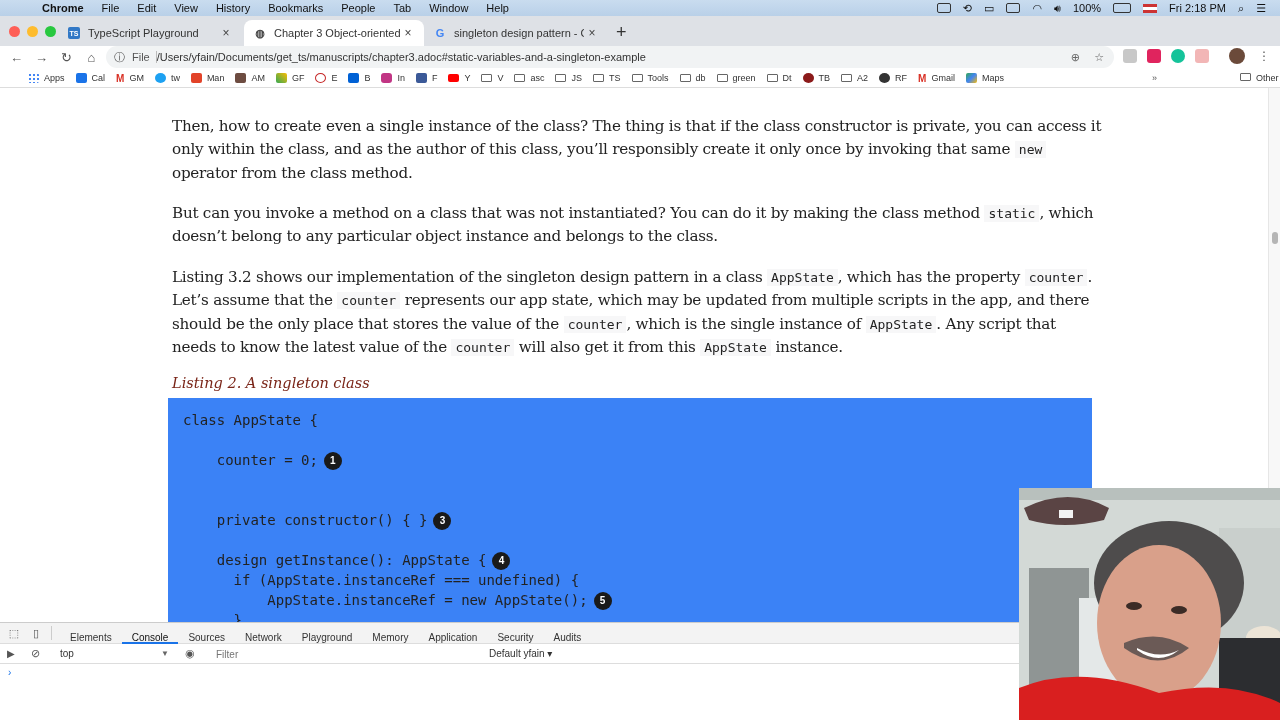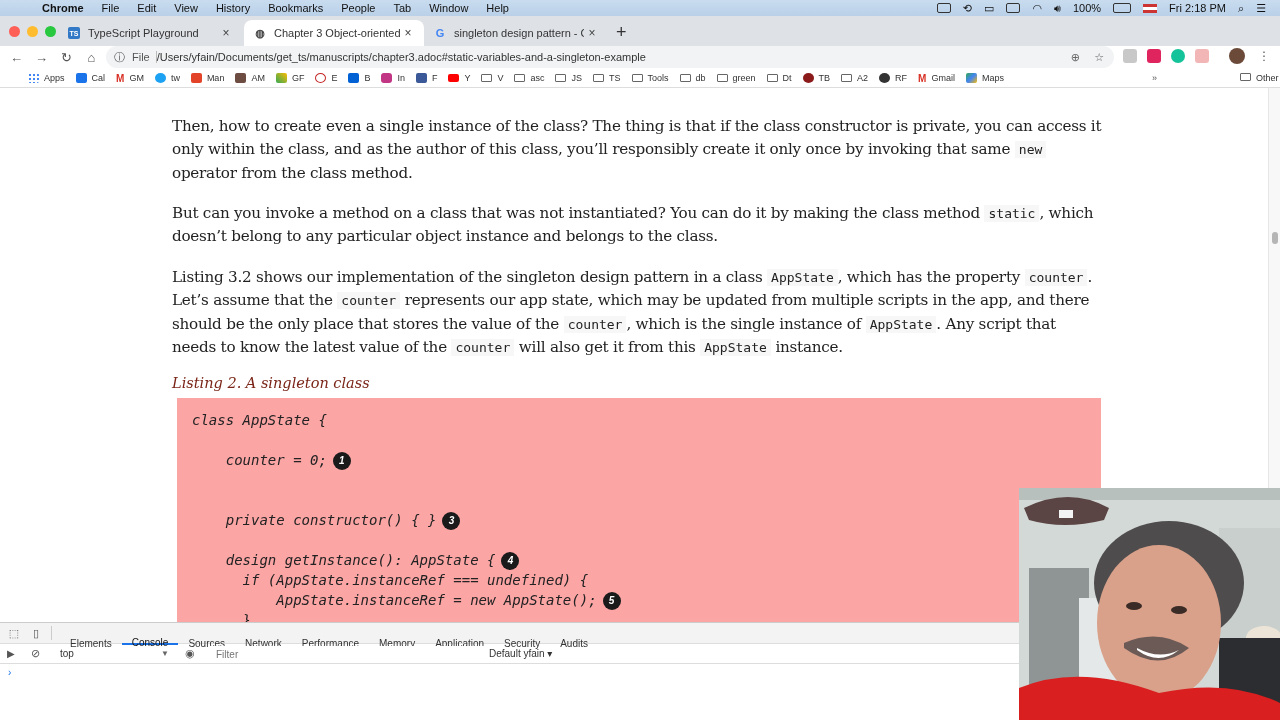--- a/index.html
+++ b/index.html
@@ -43,30 +43,30 @@
   .bm-more { position: absolute; left: 1152px; font-size: 9px; color: #555; }
   .bm-other { position: absolute; left: 1240px; display: flex; align-items: flex-start; }
 
   
   .page { position: absolute; top: 88px; left: 0; width: 1268px; height: 534px; background: #fff; overflow: hidden; }
   .scrollbar { position: absolute; top: 88px; right: 0; width: 12px; height: 534px; background: #f8f8f8; border-left: 1px solid #e6e6e6; }
   .scrollbar .thumb { position: absolute; top: 144px; left: 3px; width: 6px; height: 12px; background: #b5b5b5; border-radius: 3px; }
   .para { position: absolute; left: 172px; width: 930px; font-family: "DejaVu Serif", "Liberation Serif", serif; font-size: 15.2px; line-height: 23.3px; color: #222; letter-spacing: -0.25px; }
   code.ic { font-family: "DejaVu Sans Mono", "Liberation Mono", monospace; font-size: 13px; background: #f7f7f8; padding: 1px 4px; color: #222; letter-spacing: 0; }
   .listing-title { position: absolute; left: 172px; top: 287px; font-family: "DejaVu Serif", "Liberation Serif", serif; font-style: italic; font-size: 14.5px; color: #7a2518; }
-  .codeblock { position: absolute; left: 177px; top: 310px; width: 924px; height: 240px; background: #fca5a5; font-style: italic; }
+  .codeblock { position: absolute; left: 168px; top: 310px; width: 924px; height: 240px; background: #3b82f6; }
   .codeline { position: absolute; left: 15px; font-family: "DejaVu Sans Mono", "Liberation Mono", monospace; font-size: 14px; color: #222; white-space: pre; }
   .callout { display: inline-block; width: 18px; height: 18px; border-radius: 50%; background: #1a1a1a; color: #fff; font-family: "Liberation Sans", sans-serif; font-size: 10px; font-weight: bold; text-align: center; line-height: 18px; vertical-align: middle; margin-left: 6px; }
 
   
   .devtools { position: absolute; top: 622px; left: 0; width: 1280px; height: 98px; background: #fff; border-top: 1px solid #ccc; }
   .dt-tabs { height: 21px; background: #f3f3f3; border-bottom: 1px solid #ddd; display: flex; align-items: center; font-size: 10px; color: #333; }
   .dt-tabs .dtico { width: 22px; text-align: center; color: #555; font-size: 11px; }
   .dt-tabs .sep { width: 1px; height: 14px; background: #ccc; margin: 0 8px 0 4px; }
-  .dt-tab { padding: 11px 10px; height: 21px; line-height: 21px; }
+  .dt-tab { padding: 4px 10px; height: 21px; line-height: 21px; }
   .dt-tab.active { border-bottom: 2px solid #1a73e8; color: #111; }
   .dt-bar { height: 20px; border-bottom: 1px solid #ddd; display: flex; align-items: center; font-size: 10px; color: #333; position: relative; }
   .dt-bar .ctx { position: absolute; left: 60px; text-align: right; }
   .dt-bar .ctxarrow { position: absolute; left: 161px; font-size: 8px; color: #666; }
   .dt-bar .eye { position: absolute; left: 185px; font-size: 11px; color: #555; }
   .dt-bar .filter { position: absolute; left: 210px; top: 2px; width: 274px; height: 16px; background: #fff; border: none; font-size: 10px; color: #999; padding-left: 6px; font-family: "Liberation Sans", sans-serif; }
   .dt-bar .levels { position: absolute; left: 489px; }
   .prompt { position: absolute; left: 8px; top: 44px; color: #1a73e8; font-size: 10px; }
 
   
@@ -279,21 +279,21 @@
 
 <div class="devtools">
   <div class="dt-tabs">
     <span class="dtico" style="margin-left:3px">⬚</span>
     <span class="dtico">▯</span>
     <span class="sep"></span>
     <span class="dt-tab">Elements</span>
     <span class="dt-tab active">Console</span>
     <span class="dt-tab">Sources</span>
     <span class="dt-tab">Network</span>
-    <span class="dt-tab">Performance</span>
+    <span class="dt-tab">Playground</span>
     <span class="dt-tab">Memory</span>
     <span class="dt-tab">Application</span>
     <span class="dt-tab">Security</span>
     <span class="dt-tab">Audits</span>
   </div>
   <div class="dt-bar">
     <span style="position:absolute;left:7px;font-size:10px;color:#555">▶</span>
     <span style="position:absolute;left:31px;font-size:11px;color:#555">⊘</span>
     <span class="ctx">top</span>
     <span class="ctxarrow">▼</span>

